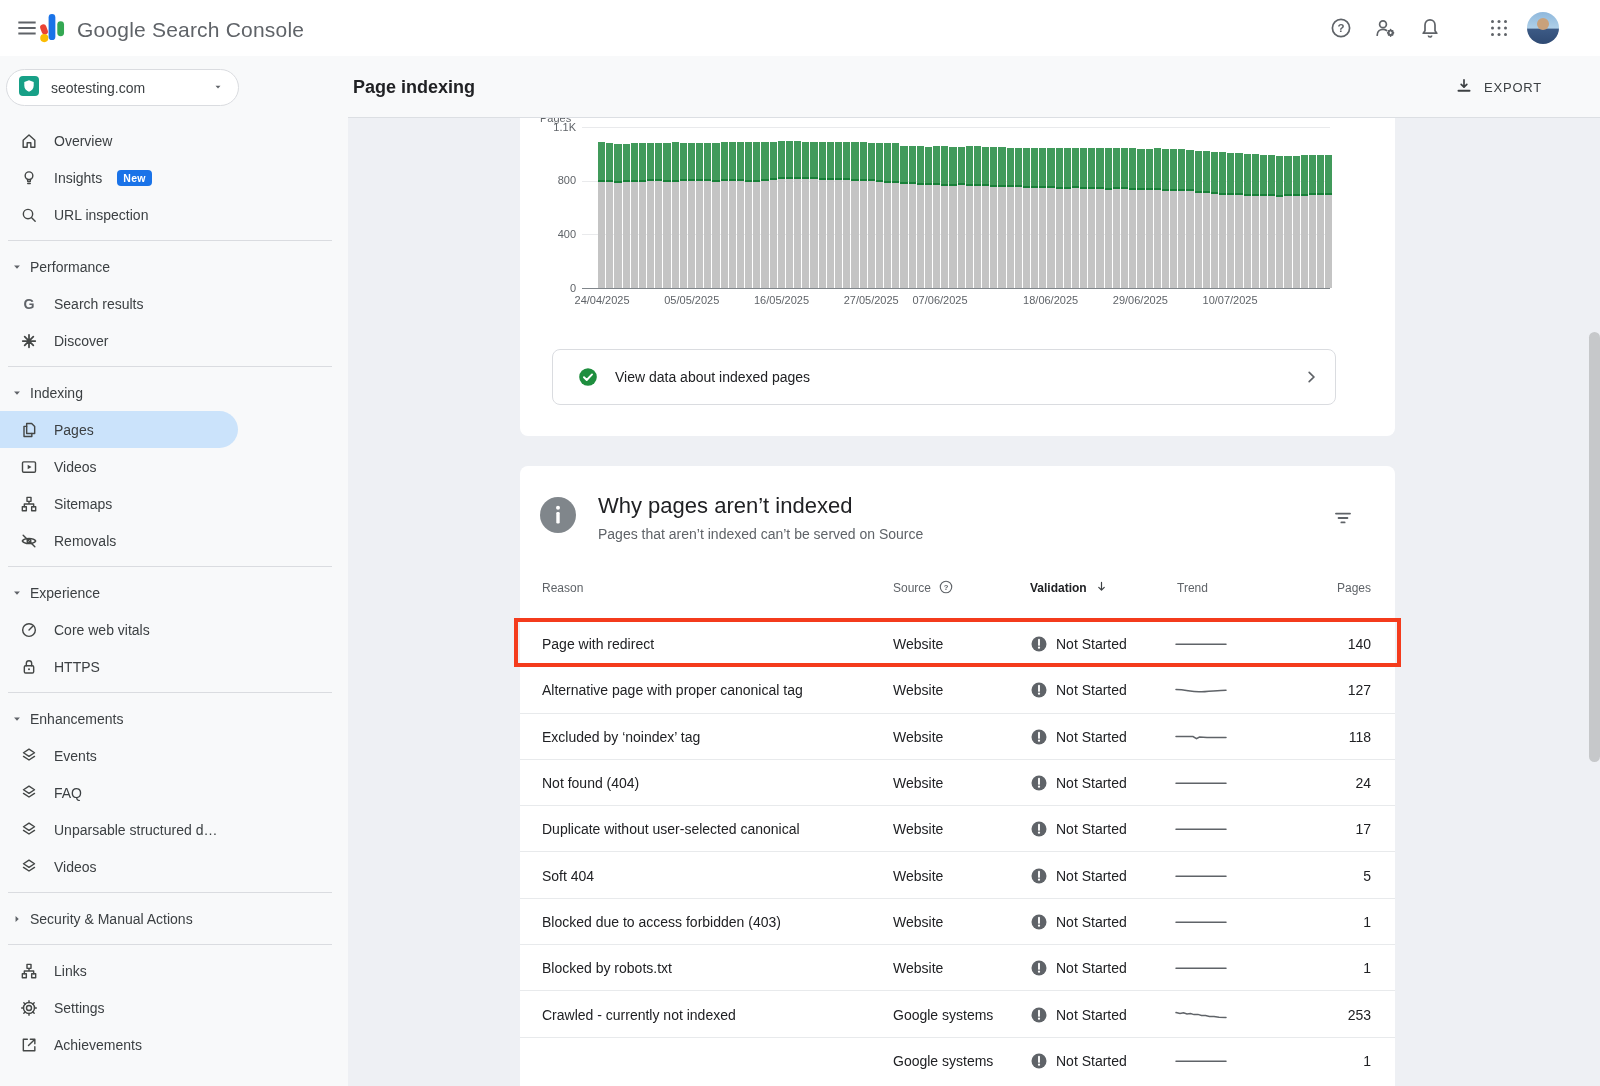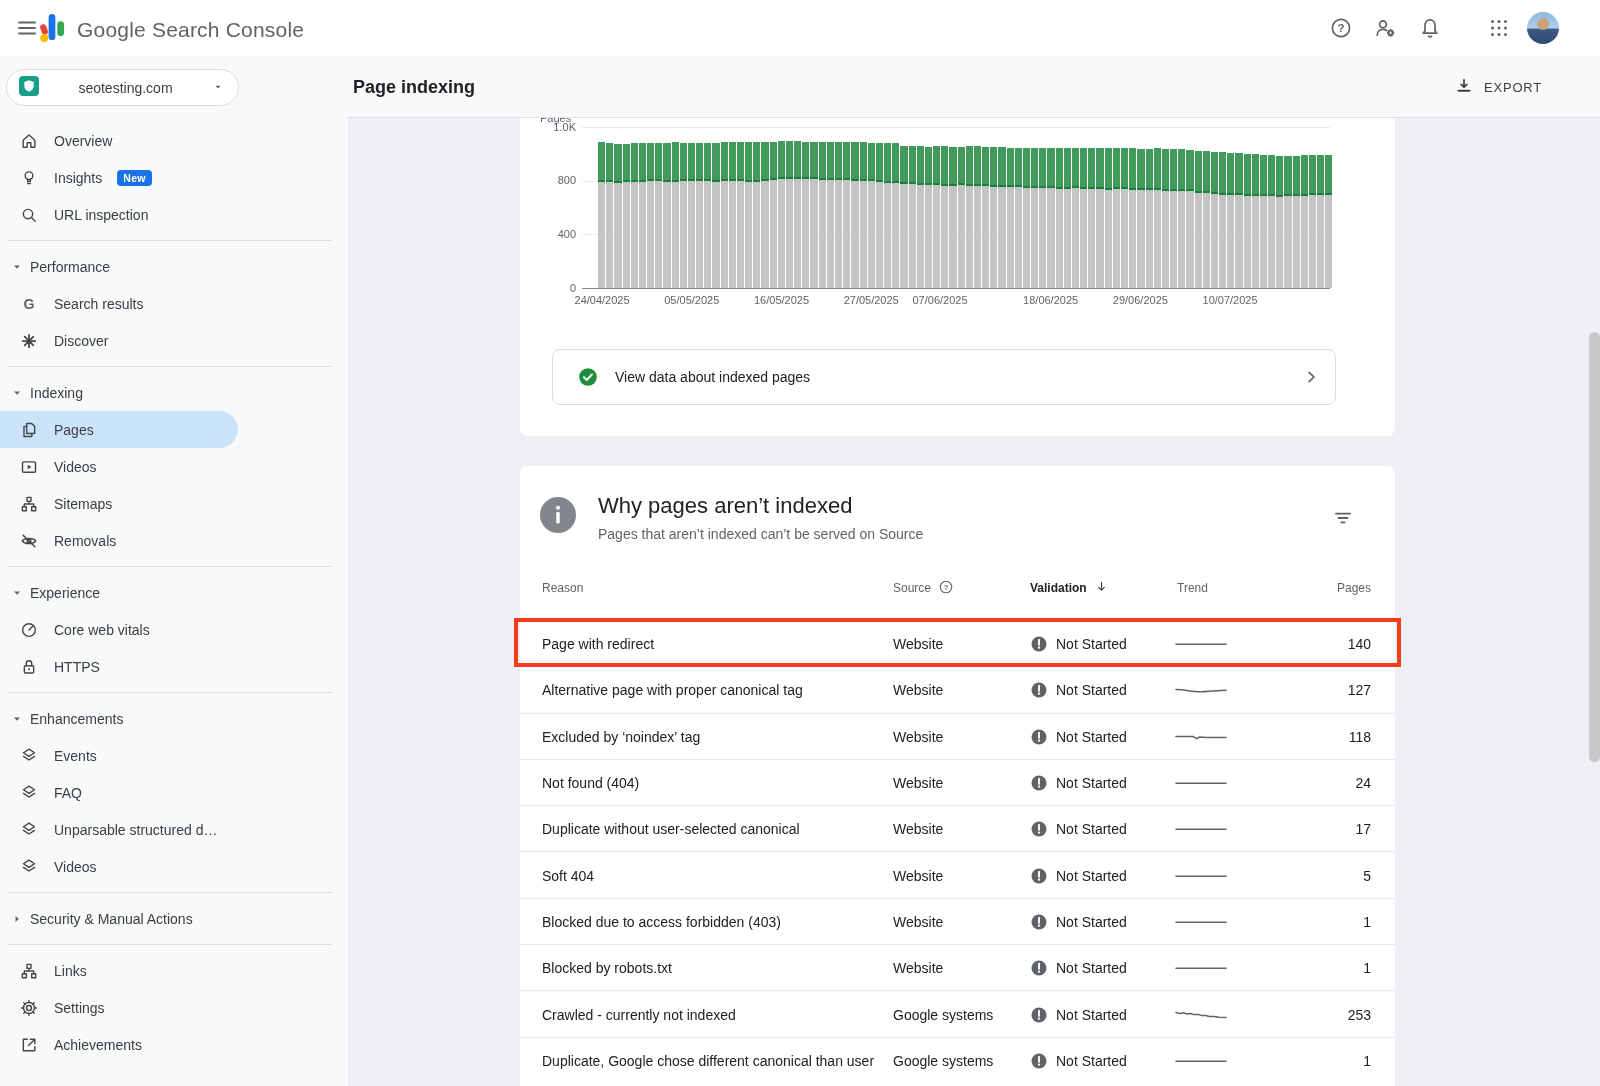--- a/index.html
+++ b/index.html
@@ -23,21 +23,21 @@
   #avatar::before { content:""; position:absolute; left:10px; top:6px; width:12px; height:12px;
     border-radius:50%; background:#c9a17b; }
 
   
   #sidecol   { left:0; top:56px; width:348px; height:1030px; background:#f8f9fa; }
   #headstrip { left:348px; top:56px; width:1252px; height:62px; background:#f8f9fa; border-bottom:1px solid #dcdfe3; }
   #contentbg { left:348px; top:118px; width:1252px; height:968px; background:#eef0f4; }
 
   
   #property { left:6px; top:69px; width:233px; height:37px; background:#fff; border:1px solid #dadce0;
-    border-radius:19px; display:flex; align-items:center; padding:0 14px 0 12px; gap:12px; cursor:pointer; z-index:5;text-align:center; }
+    border-radius:19px; display:flex; align-items:center; padding:0 14px 0 12px; gap:12px; cursor:pointer; z-index:5; }
   #property .pname { font-size:14px; color:#3c4043; flex:1; }
 
   
   #sidebar-list { left:0; top:122px; width:348px; z-index:4; }
   .sb-item { height:37px; display:flex; align-items:center; gap:15px; padding-left:19px;
     font-size:14px; color:#3c4043; cursor:pointer; width:238px; }
   .sb-item.selected { background:#cbe3fb; border-radius:0 19px 19px 0; }
   .sb-icon { width:20px; height:20px; flex:0 0 20px; display:flex; }
   .sb-section { height:37px; display:flex; align-items:center; gap:6px; padding-left:10px;
     font-size:14px; color:#3c4043; cursor:pointer; }
@@ -395,21 +395,21 @@
 
 <section id="chart-card" class="abs">
   <div class="axis-title abs">Pages</div>
   <div id="gridlines">
       <div class="gline abs" style="top: 9px;"></div>
       <div class="gline abs" style="top: 62.6667px;"></div>
       <div class="gline abs" style="top: 116.333px;"></div>
       <div class="gline abs zero" style="top: 170px;"></div>
     </div>
   <div id="ylabs">
-      <div class="ylab abs" style="top: 2.5px;">1.0K</div>
+      <div class="ylab abs" style="top: 2.5px;">1.1K</div>
       <div class="ylab abs" style="top: 56.1667px;">800</div>
       <div class="ylab abs" style="top: 109.833px;">400</div>
       <div class="ylab abs" style="top: 163.5px;">0</div>
     </div>
   <div id="bars" class="abs">
       <div class="bar">
         <div class="seg-idx" style="height: 39.5792px; background: rgb(65, 154, 91); border-bottom-color: rgb(24, 128, 56);"></div>
         <div style="height: 105.992px; background: rgb(196, 196, 196);"></div>
       </div>
       <div class="bar">
@@ -1014,21 +1014,20 @@
           <span>Not Started</span>
         </div>
         <div class="cell c-trend">
           <svg width="56" height="14" viewBox="0 0 56 14" fill="none" stroke="#5f6368" stroke-width="1.5" stroke-linecap="round">
             <path d="M3 4.6 L7 5.4 L10.5 4.8 L14 6 L17.5 5.6 L21 6.6 L25 6.4 L28.5 7.4 L32.5 7.4 L36.5 8.4 L41 8.4 L46 9.2 L53 9.4"></path>
           </svg>
         </div>
         <div class="cell c-pages">253</div>
       </div>
       <div class="t-row">
-        <div class="cell c-reason">Duplicate, Google chose different canonical than user</div>
         <div class="cell c-source">Google systems</div>
         <div class="cell c-valid">
           <span style="display: flex;">
             <svg width="18" height="18" viewBox="0 0 24 24">
               <circle cx="12" cy="12" r="10" fill="#5f6368"></circle>
               <path d="M12 6.4 V13.2" stroke="#fff" stroke-width="2.5" stroke-linecap="round"></path>
               <circle cx="12" cy="16.9" r="1.5" fill="#fff"></circle>
             </svg>
           </span>
           <span>Not Started</span>

